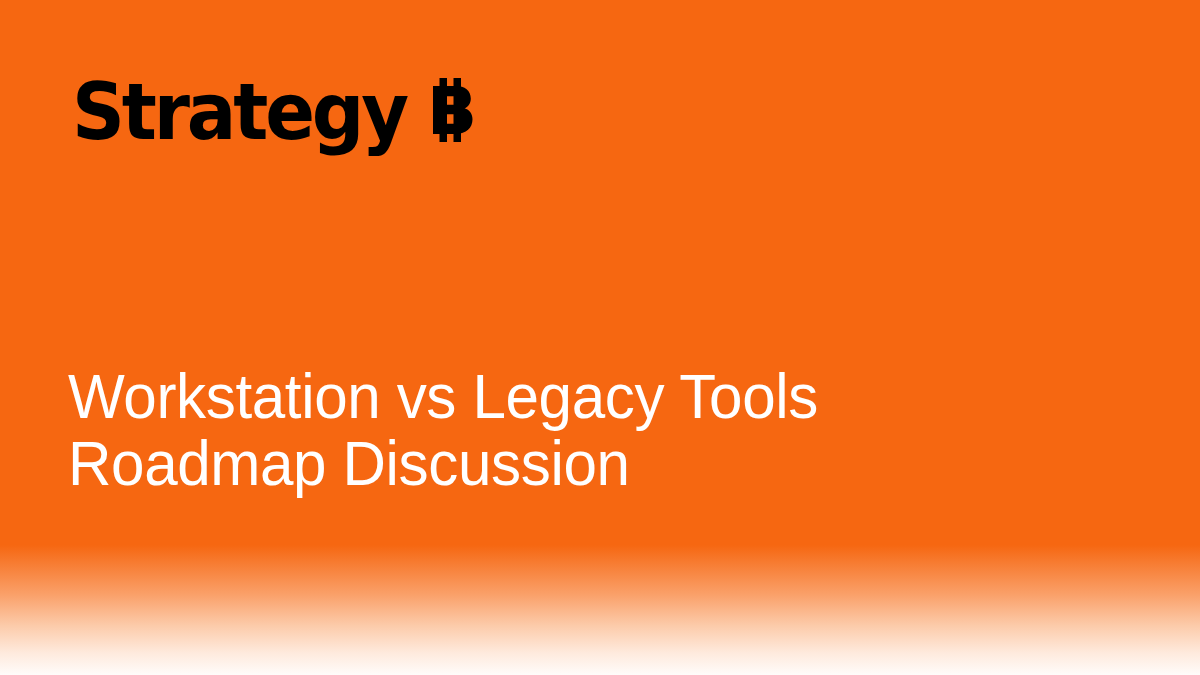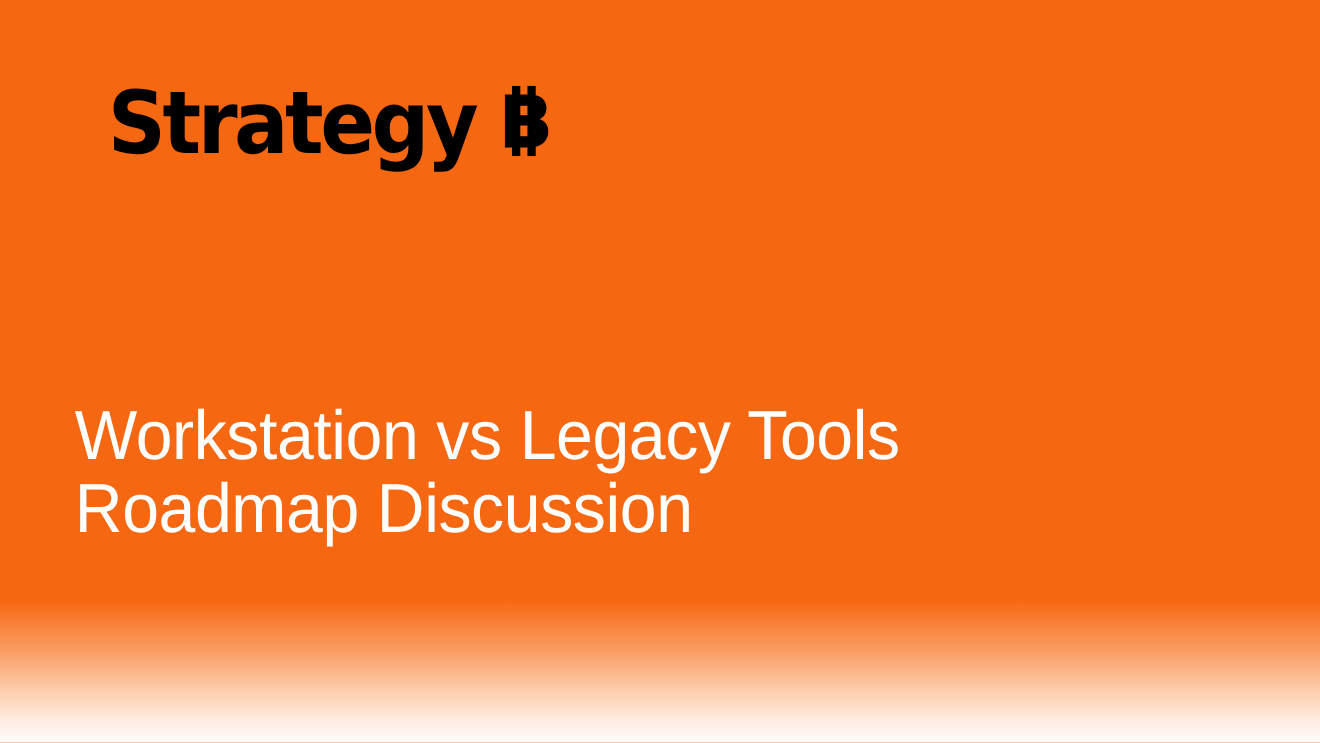--- a/index.html
+++ b/index.html
@@ -34,21 +34,21 @@
                  rgba(250,160,105,1) 38%,
                  rgba(252,203,170,1) 62%,
                  rgba(254,234,221,1) 83%,
                  rgba(255,252,250,1) 100%);
     pointer-events: none;
   }
 
   
   #logo {
     position: absolute;
-    left: 98px;
+    left: 72px;
     top: 74px;
     display: flex;
     align-items: flex-start;
     line-height: 1;
     color: #000000;
   }
 
   #logo-wordmark {
     font-family: "DejaVu Sans", sans-serif;
     font-weight: 700;

